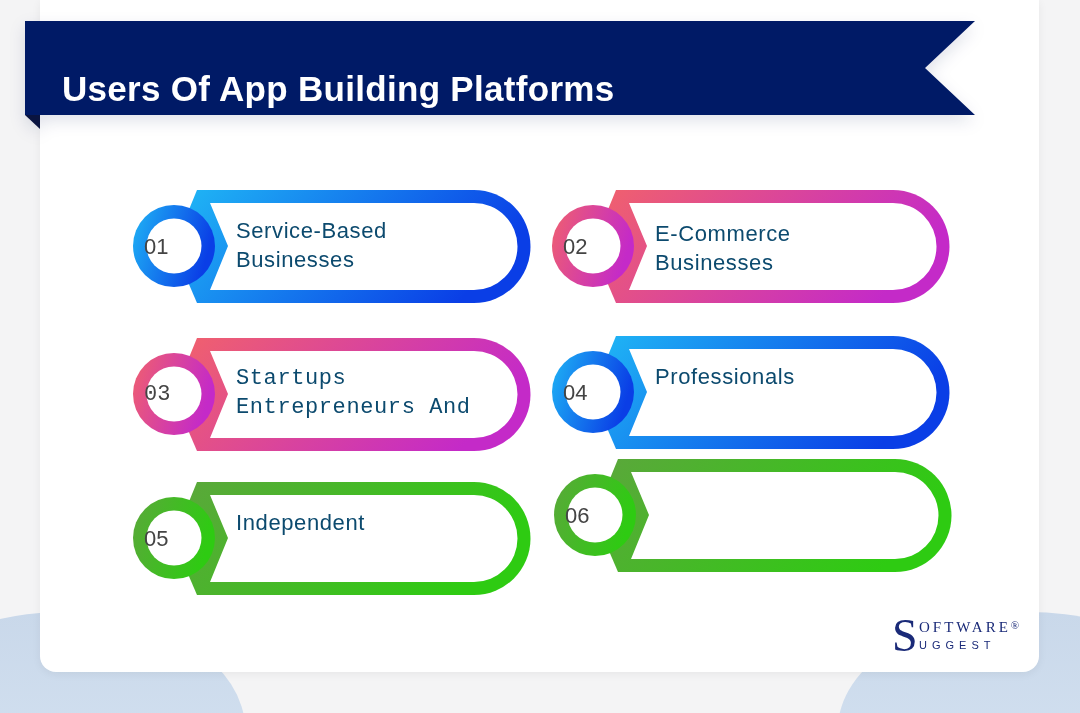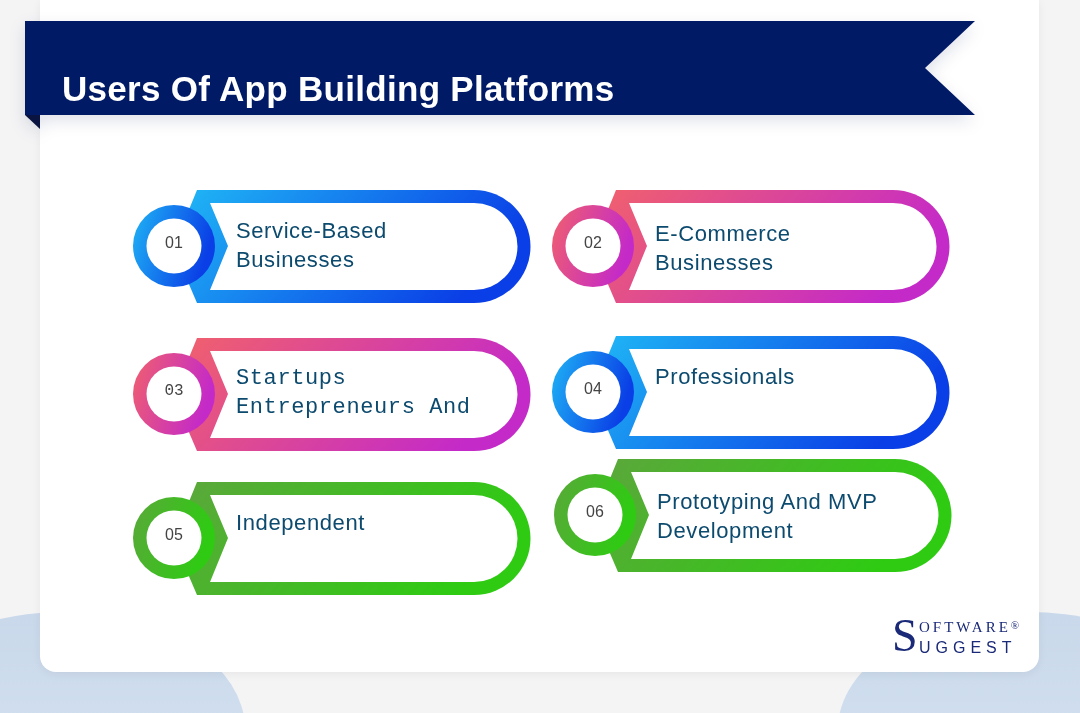--- a/index.html
+++ b/index.html
@@ -27,31 +27,31 @@
     position:absolute; left:25px; top:21px; width:950px; height:106px;
   }
   .banner svg { position:absolute; left:0; top:0; filter:drop-shadow(0 6px 8px rgba(0,20,80,0.12)); }
   .banner-title {
     position:absolute; left:37px; top:24px; color:#ffffff;
     font-size:35px; font-weight:bold; letter-spacing:0.3px; white-space:nowrap;margin-top:24px;
   }
   .item { position:absolute; width:400px; height:114px; }
   .item svg { position:absolute; left:0; top:0; }
   .num {
-    position:absolute; left:11px; top:44px; width:60px; text-align:center;
-    font-size:16px; color:#444444;
+    position:absolute; left:11px; top:44px; width:60px; text-align:left;
+    font-size:22px; color:#444444;
   }
   .label {
     position:absolute; left:103px; top:26px; width:290px;
     font-size:22px; line-height:29px; color:#0c4a6e; letter-spacing:0.6px;
   }
   .logo { position:absolute; left:892px; top:615px; width:140px; height:45px; color:#1a2a78; }
   .logo .big-s { position:absolute; left:0; top:-2px; font-family:"Liberation Serif", serif; font-size:46px; line-height:46px; }
   .logo .row1 { position:absolute; left:27px; top:4px; font-size:15px; letter-spacing:3px; font-family:Liberation Serif, serif; }
-  .logo .row2 { position:absolute; left:27px; top:24px; font-size:16px; letter-spacing:5px; font-family:"Liberation Sans", sans-serif; }
+  .logo .row2 { position:absolute; left:27px; top:24px; font-size:11px; letter-spacing:5px; font-family:"Liberation Sans", sans-serif; }
   .logo .reg { font-size:11px; vertical-align:top; letter-spacing:0; }
 </style>
 </head>
 <body>
 
 <div class="blob-left"></div>
 <div class="blob-right"></div>
 
 <div class="card"></div>
 
@@ -168,23 +168,19 @@
           <stop offset="0" stop-color="#5aa83a"></stop>
           <stop offset="1" stop-color="#2ecb12"></stop>
         </linearGradient>
       </defs>
     <path d="M64,0 L341,0 A56.5,56.5 0 0 1 341,113 L64,113 L55,92 L55,22 Z" fill="url(#g6)"></path>
     <circle cx="41" cy="56" r="41" fill="url(#g6)"></circle>
     <path d="M77,13 L341,13 A43.5,43.5 0 0 1 341,100 L77,100 L95,56 Z" fill="#fff"></path>
     <circle cx="41" cy="56" r="27.5" fill="#fff"></circle>
   </svg>
   <div class="num">06</div>
-  <div class="label" style="top:28px;">
-    <div>Prototyping And MVP</div>
-    <div>Development</div>
-  </div>
 </div>
 
 <div class="logo">
   <span class="big-s">S</span>
   <div class="row1"><span>OFTWARE</span><span class="reg">®</span></div>
   <div class="row2">UGGEST</div>
 </div>
 
 </body></html>

